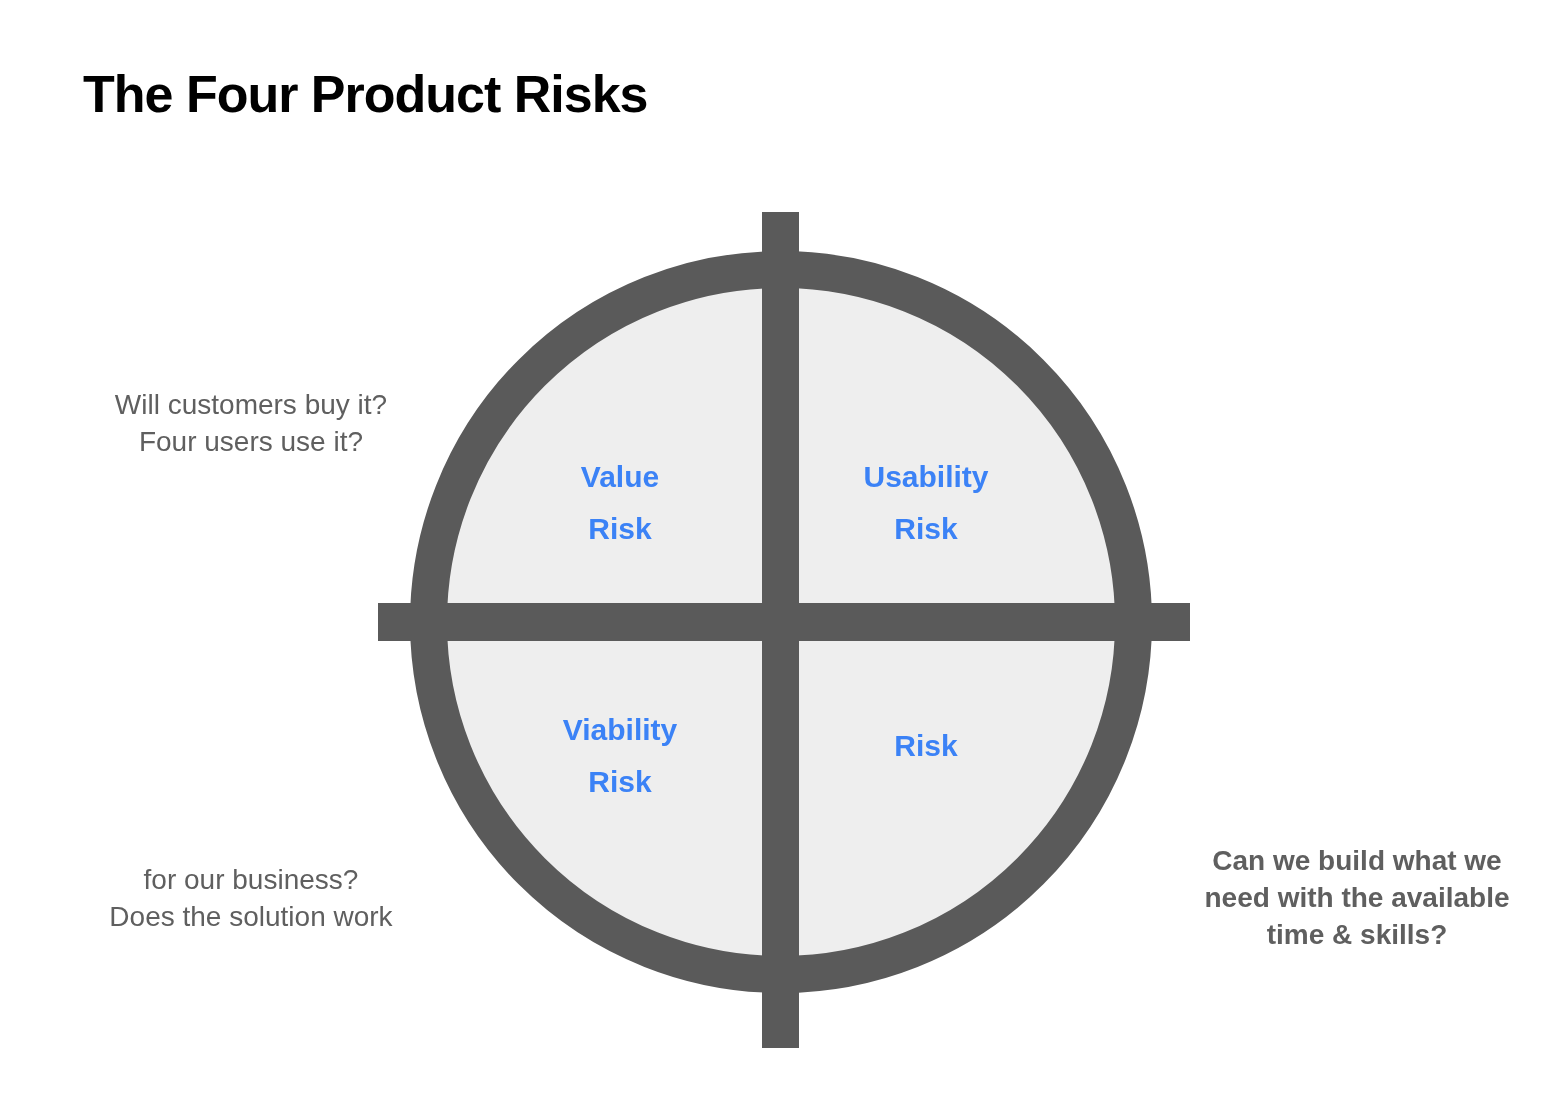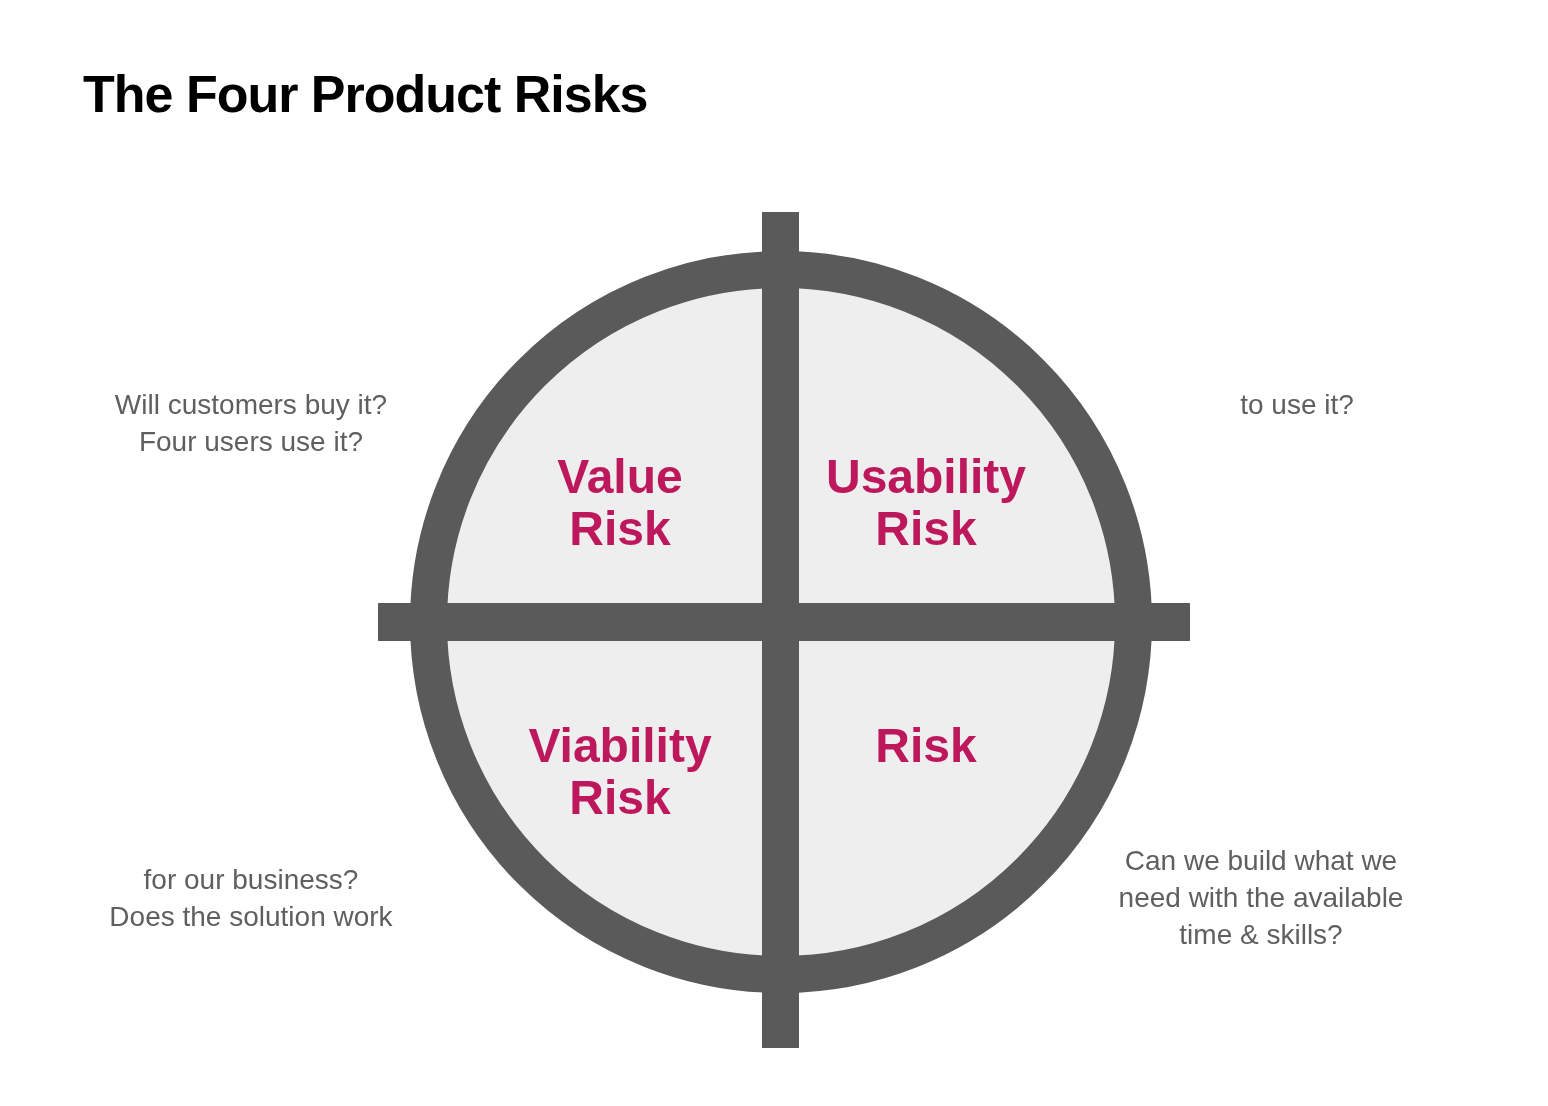--- a/index.html
+++ b/index.html
@@ -3,21 +3,21 @@
 <meta charset="utf-8">
 <style>
   html, body { margin: 0; padding: 0; background: #ffffff; }
   body { width: 1548px; height: 1106px; position: relative; overflow: hidden;
          font-family: "Liberation Sans", "DejaVu Sans", sans-serif; }
   .title { position: absolute; left: 83px; top: 52px; margin: 0;
            font-size: 52px; font-weight: 700; color: #000; letter-spacing: -1px;
            line-height: 84px; white-space: nowrap; }
   svg.diagram { position: absolute; left: 0; top: 0; }
   .qlabel { position: absolute; width: 260px; text-align: center;
-            font-size: 48px; font-weight: 700; color: #be185d; line-height: 52px; }
+            font-size: 30px; font-weight: 700; color: #3b82f6; line-height: 52px; }
   .qlabel span { display: block; }
   .note { position: absolute; text-align: center; color: #5f5f5f;
           font-size: 28px; line-height: 37px; }
   .note span { display: block; white-space: nowrap; }
 </style>
 </head>
 <body>
 
 <h1 class="title">The Four Product Risks</h1>
 
@@ -29,36 +29,35 @@
 </svg>
 
 <div class="qlabel" style="left:490px; top:451px;">
   <span>Value</span>
   <span>Risk</span>
 </div>
 <div class="qlabel" style="left:796px; top:451px;">
   <span>Usability</span>
   <span>Risk</span>
 </div>
-<div class="qlabel" style="left:490px; top:720px;">
+<div class="qlabel" style="left:490px; top:704px;">
   <span>Viability</span>
   <span>Risk</span>
 </div>
 <div class="qlabel" style="left:796px; top:720px;">
   <span>Risk</span>
 </div>
 
 <div class="note" style="left:70px; width:362px; top:386px;">
   <span>Will customers buy it?</span>
   <span>Four users use it?</span>
 </div>
 <div class="note" style="left:1110px; width:374px; top:386px;">
-  <span>to use it?</span>
 </div>
 <div class="note" style="left:70px; width:362px; top:861px;">
   <span>for our business?</span>
   <span>Does the solution work</span>
 </div>
-<div class="note" style="left:1074px; width:374px; top:842px;">
+<div class="note" style="left:1170px; width:374px; top:842px;font-weight:bold;">
   <span>Can we build what we</span>
   <span>need with the available</span>
   <span>time &amp; skills?</span>
 </div>
 
 </body></html>

